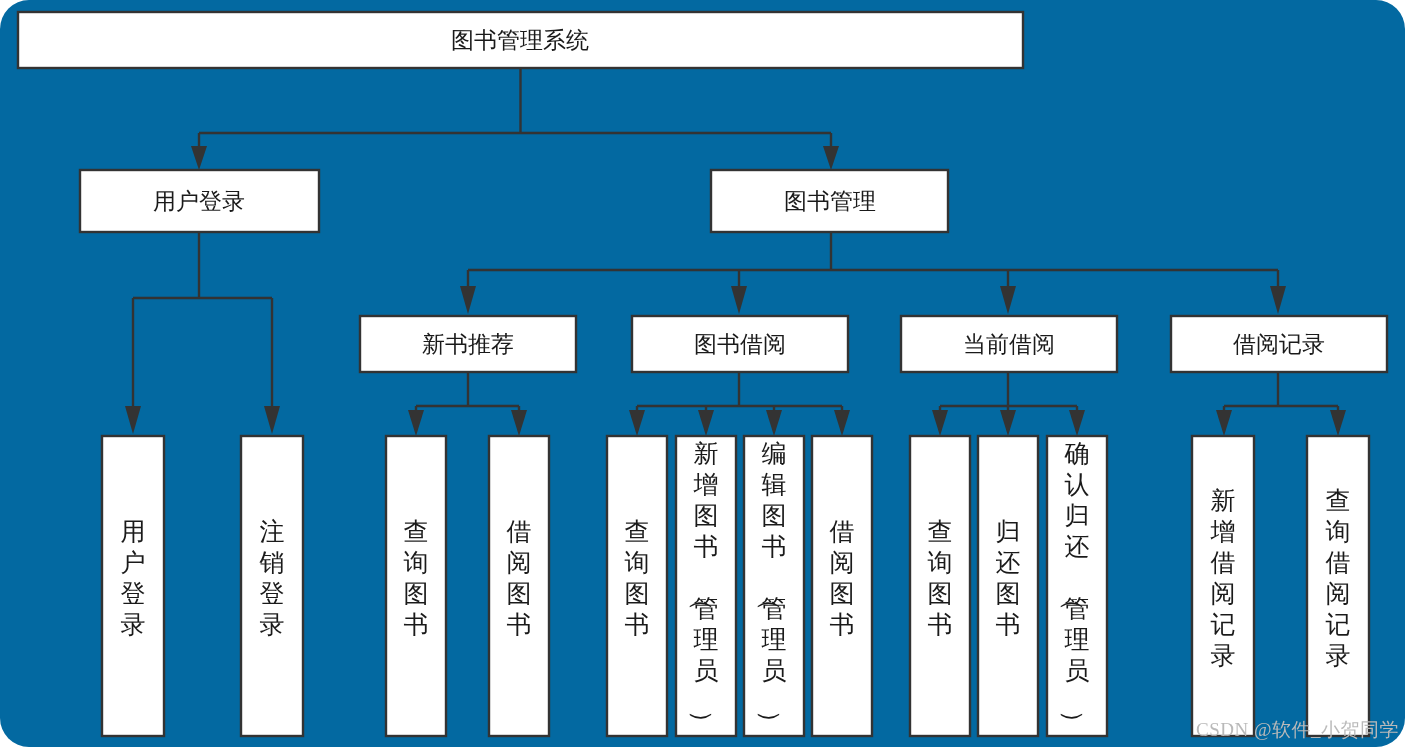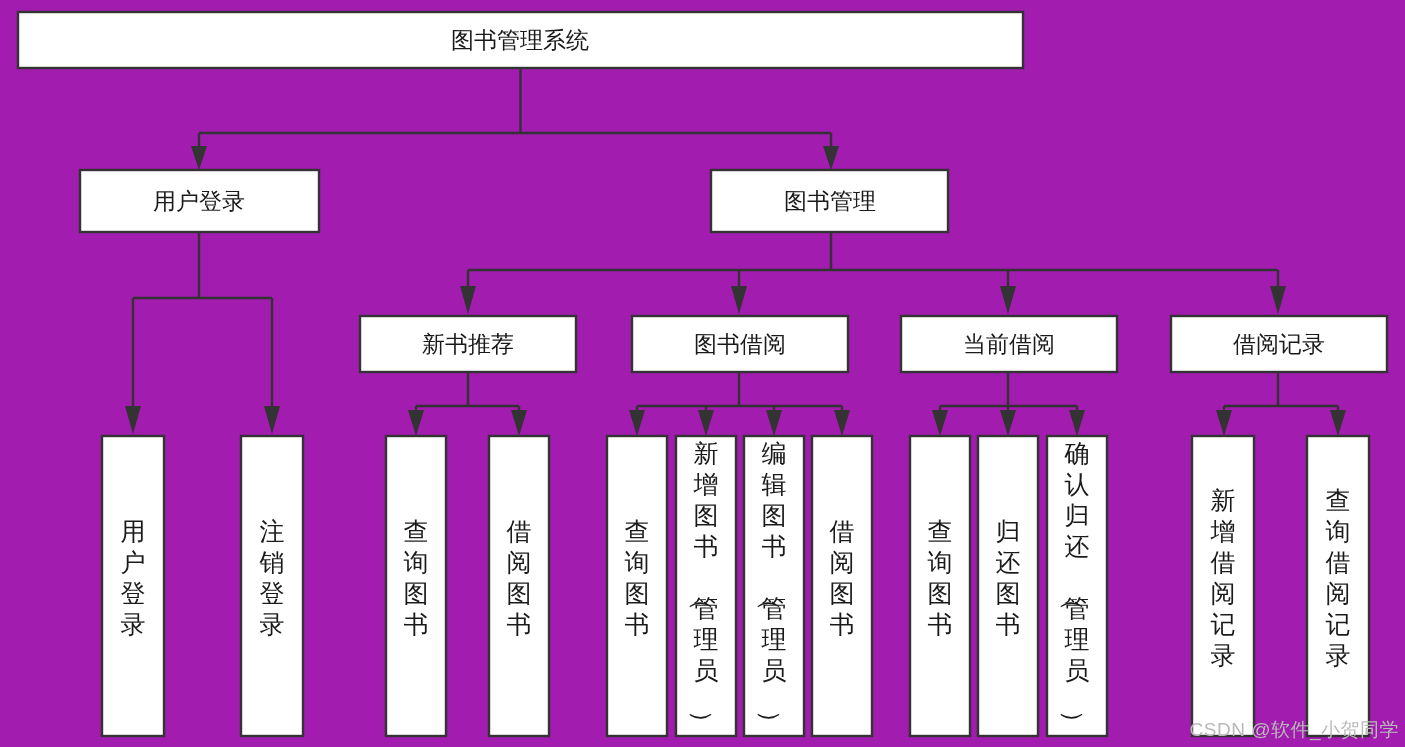--- a/index.html
+++ b/index.html
@@ -12,21 +12,22 @@
     font-family: "DejaVu Sans", "Liberation Sans", sans-serif;
     width: 1405px;
     height: 747px;
     overflow: hidden;
     position: relative;
   }
   #diagram-root {
     position: relative;
     width: 1405px;
     height: 747px;
-    background: #a21caf;
+    background: #0369a1;
+    border-radius: 29px;
   }
   svg#flowchart {
     position: absolute;
     left: 0;
     top: 0;
     width: 1405px;
     height: 747px;
     display: block;
   }
   .node-rect {
@@ -54,21 +55,21 @@
     stroke-linecap: butt;
   }
   .arrow-head {
     fill: #333333;
     stroke: none;
   }
   .watermark {
     position: absolute;
     right: 6px;
     bottom: 4px;
-    font-family: Liberation Sans, sans-serif;
+    font-family: Liberation Serif, serif;
     font-size: 19px;
     color: #b9b9b9;
     letter-spacing: 0.5px;
     white-space: nowrap;
     pointer-events: none;
   }
 </style>
 </head>
 <body>
 

